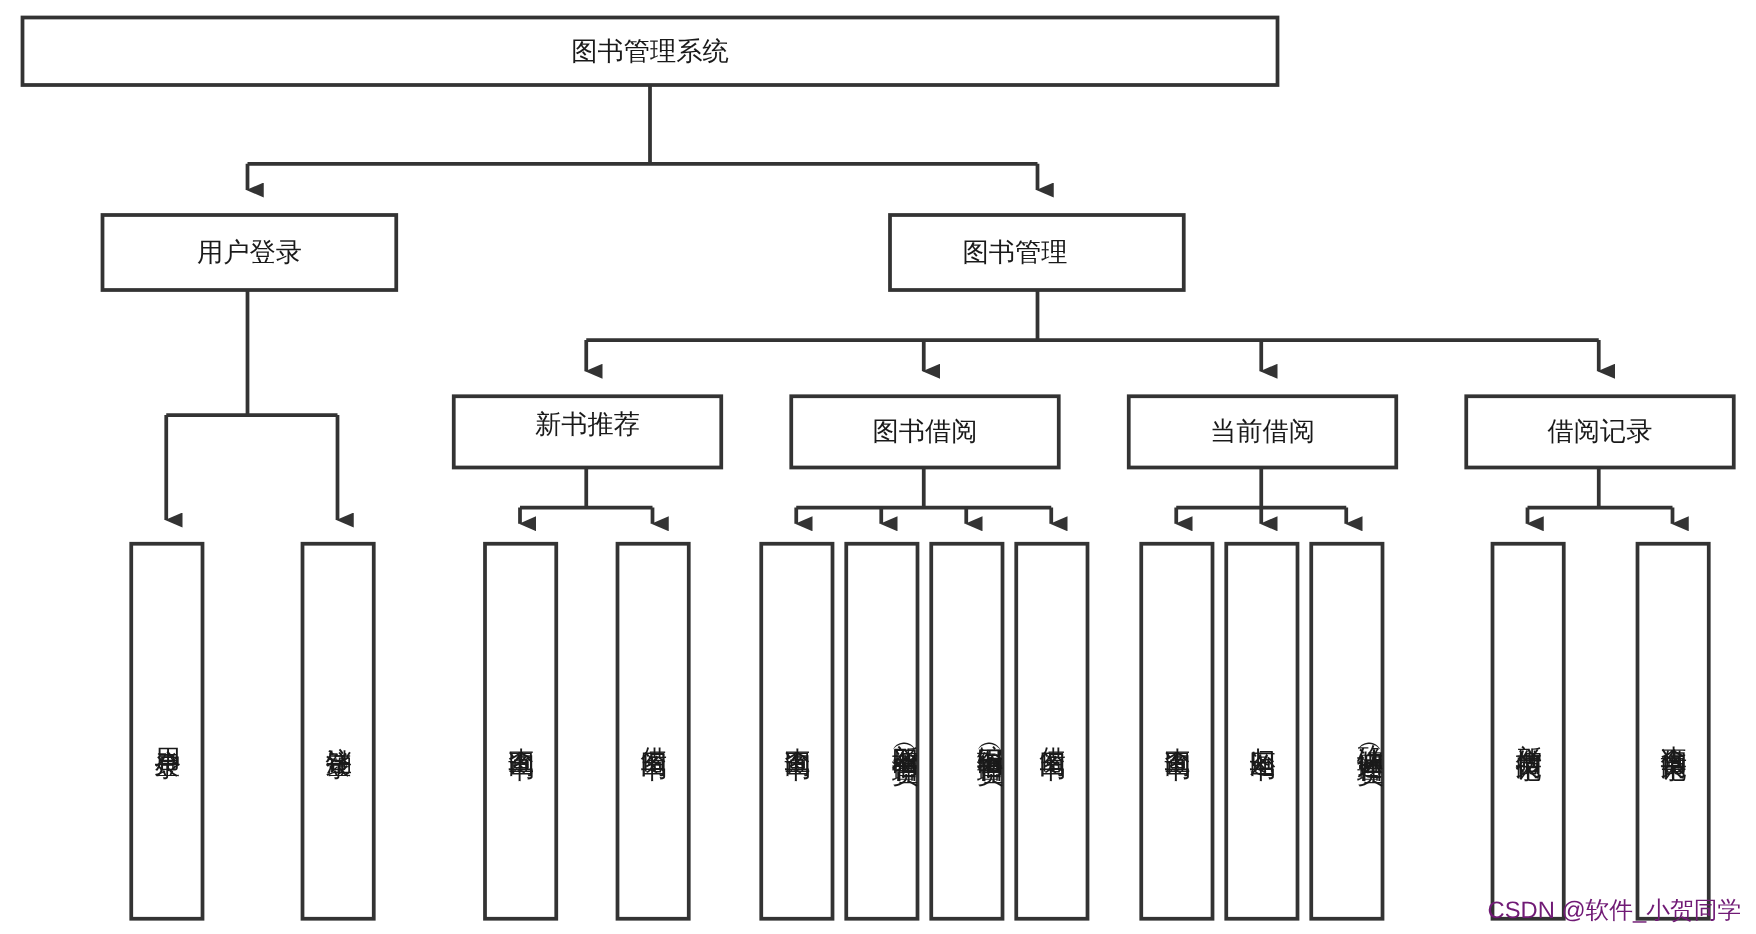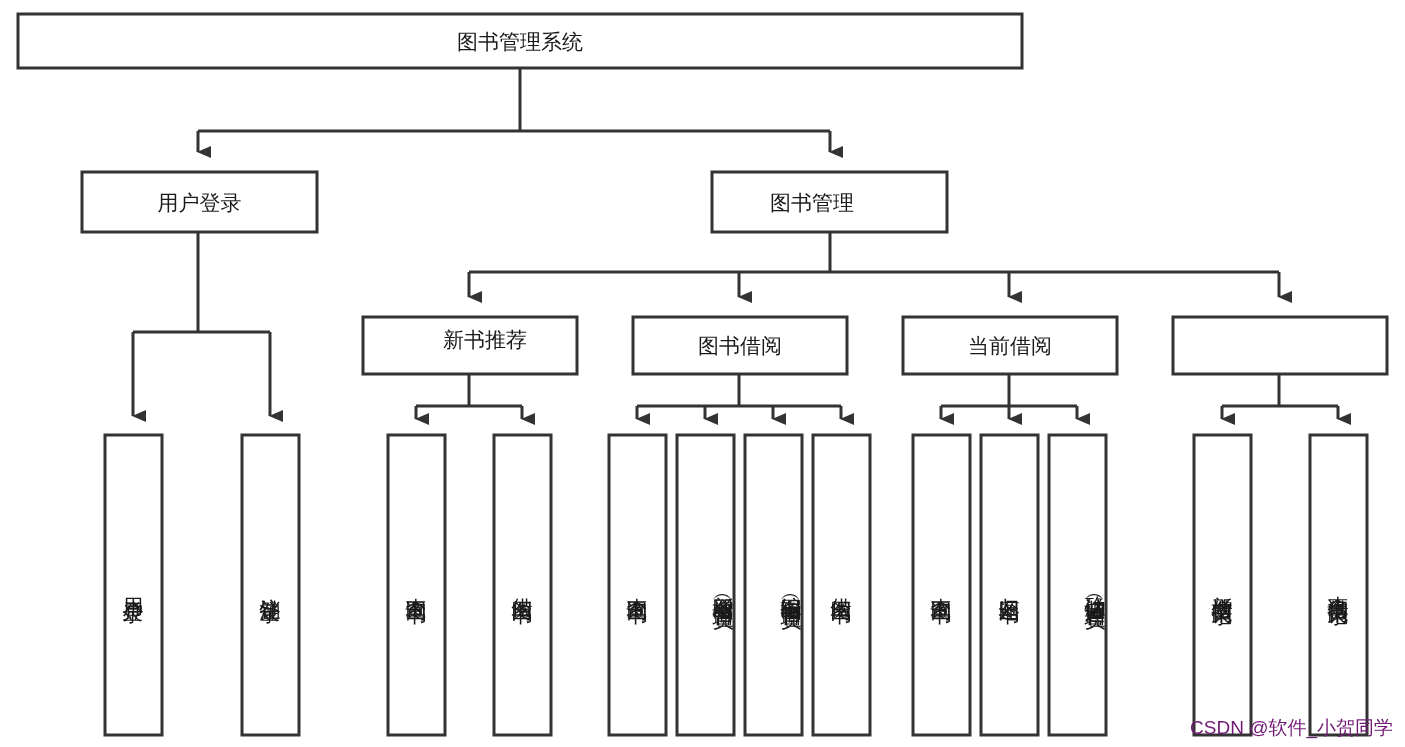--- a/index.html
+++ b/index.html
@@ -148,23 +148,24 @@
 
     <rect class="node-box" x="1194" y="435" width="57" height="300"></rect>
     <rect class="node-box" x="1310" y="435" width="57" height="300"></rect>
   </svg>
 
   <div class="node-label horizontal" style="left:18px; top:14px; width:1004px; height:54px;">图书管理系统</div>
 
   <div class="node-label horizontal" style="left:82px; top:172px; width:235px; height:60px;">用户登录</div>
   <div class="node-label horizontal" style="left:712px; top:172px; width:200px; height:60px;">图书管理</div>
 
-  <div class="node-label horizontal" style="left:363px; top:317px; width:214px; height:45px;margin-left:15px;">新书推荐</div>
+  <div class="node-label horizontal" style="left:363px; top:317px; width:214px; height:45px;">新书推荐</div>
   <div class="node-label horizontal" style="left:633px; top:317px; width:214px; height:57px;">图书借阅</div>
   <div class="node-label horizontal" style="left:903px; top:317px; width:214px; height:57px;">当前借阅</div>
+  <div class="node-label horizontal" style="left:1173px; top:317px; width:214px; height:57px;">借阅记录</div>
 
   <div class="node-label vertical short" style="left:105px; top:435px; width:57px; height:300px;">用户登录</div>
   <div class="node-label vertical short" style="left:242px; top:435px; width:57px; height:300px;">注销登录</div>
 
   <div class="node-label vertical short" style="left:388px; top:435px; width:57px; height:300px;">查询图书</div>
   <div class="node-label vertical short" style="left:494px; top:435px; width:57px; height:300px;">借阅图书</div>
 
   <div class="node-label vertical short" style="left:609px; top:435px; width:57px; height:300px;">查询图书</div>
   <div class="node-label vertical" style="left:677px; top:435px; width:57px; height:300px;">新增图书（管理员）</div>
   <div class="node-label vertical" style="left:745px; top:435px; width:57px; height:300px;">编辑图书（管理员）</div>

